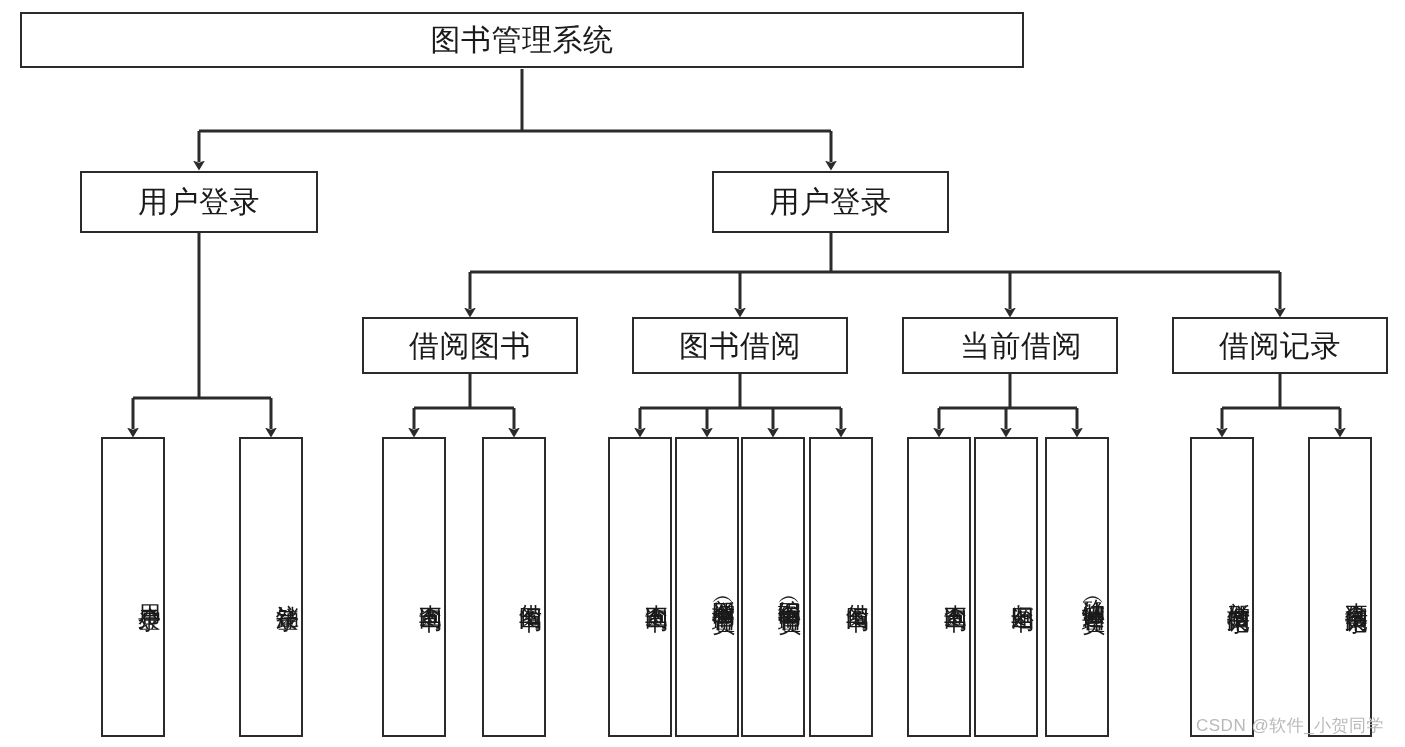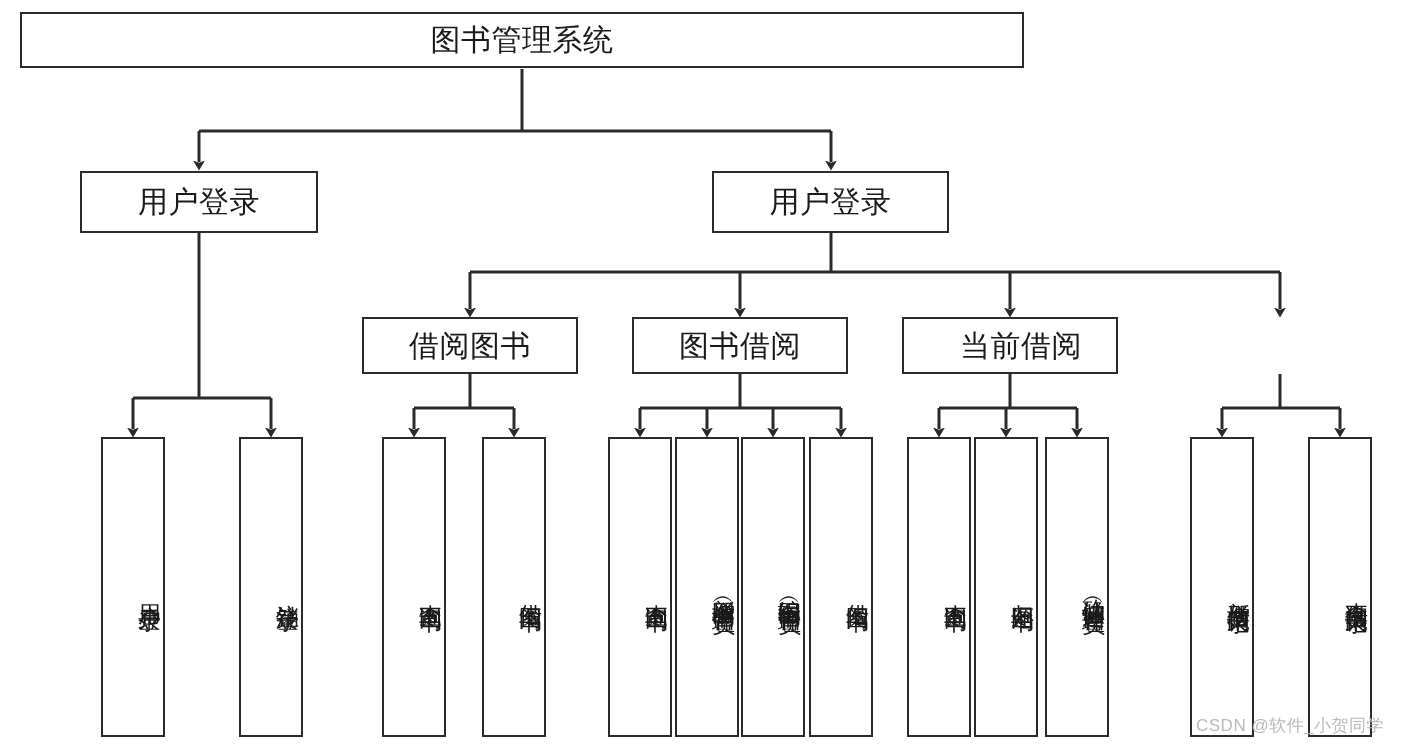--- a/index.html
+++ b/index.html
@@ -128,20 +128,23 @@
 
   <div class="node horiz" style="left:362px; top:317px; width:216px; height:57px;">
     <span class="node-label">借阅图书</span>
   </div>
   <div class="node horiz" style="left:632px; top:317px; width:216px; height:57px;">
     <span class="node-label">图书借阅</span>
   </div>
   <div class="node horiz" style="left:902px; top:317px; width:216px; height:57px;padding-left:22px;">
     <span class="node-label">当前借阅</span>
   </div>
+  <div class="node horiz" style="left:1172px; top:317px; width:216px; height:57px;">
+    <span class="node-label">借阅记录</span>
+  </div>
 
   <div class="node vert" style="left:101px; top:437px; width:64px; height:300px;">
     <span class="node-label">用户登录</span>
   </div>
   <div class="node vert" style="left:239px; top:437px; width:64px; height:300px;">
     <span class="node-label">注销登录</span>
   </div>
 
   <div class="node vert" style="left:382px; top:437px; width:64px; height:300px;">
     <span class="node-label">查询图书</span>

